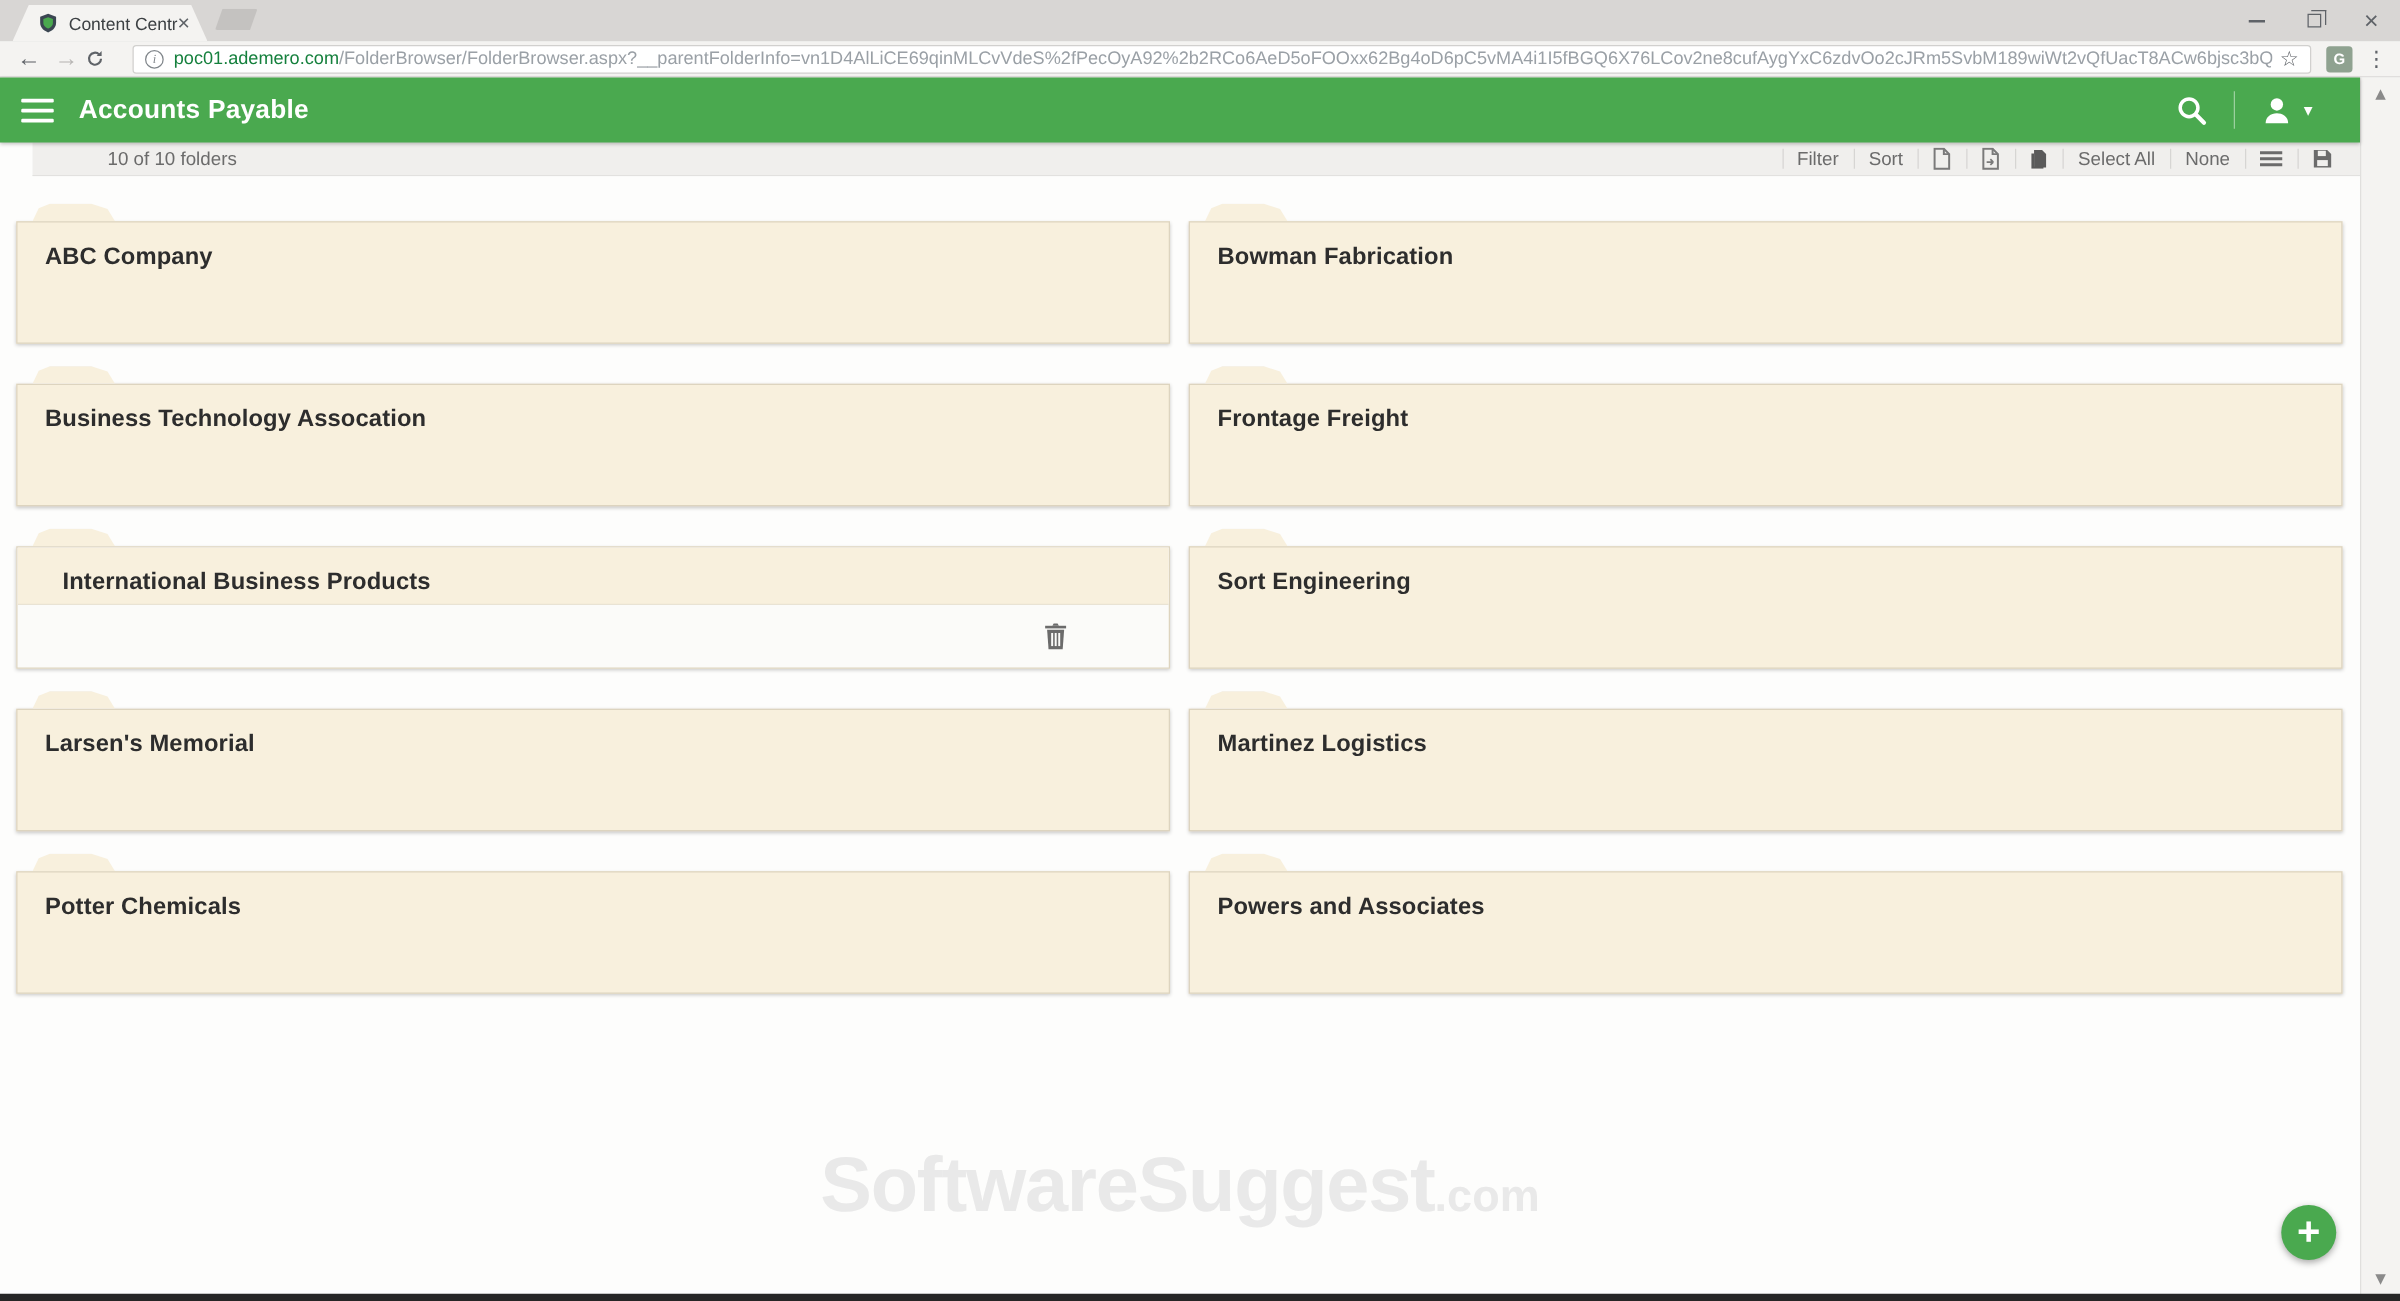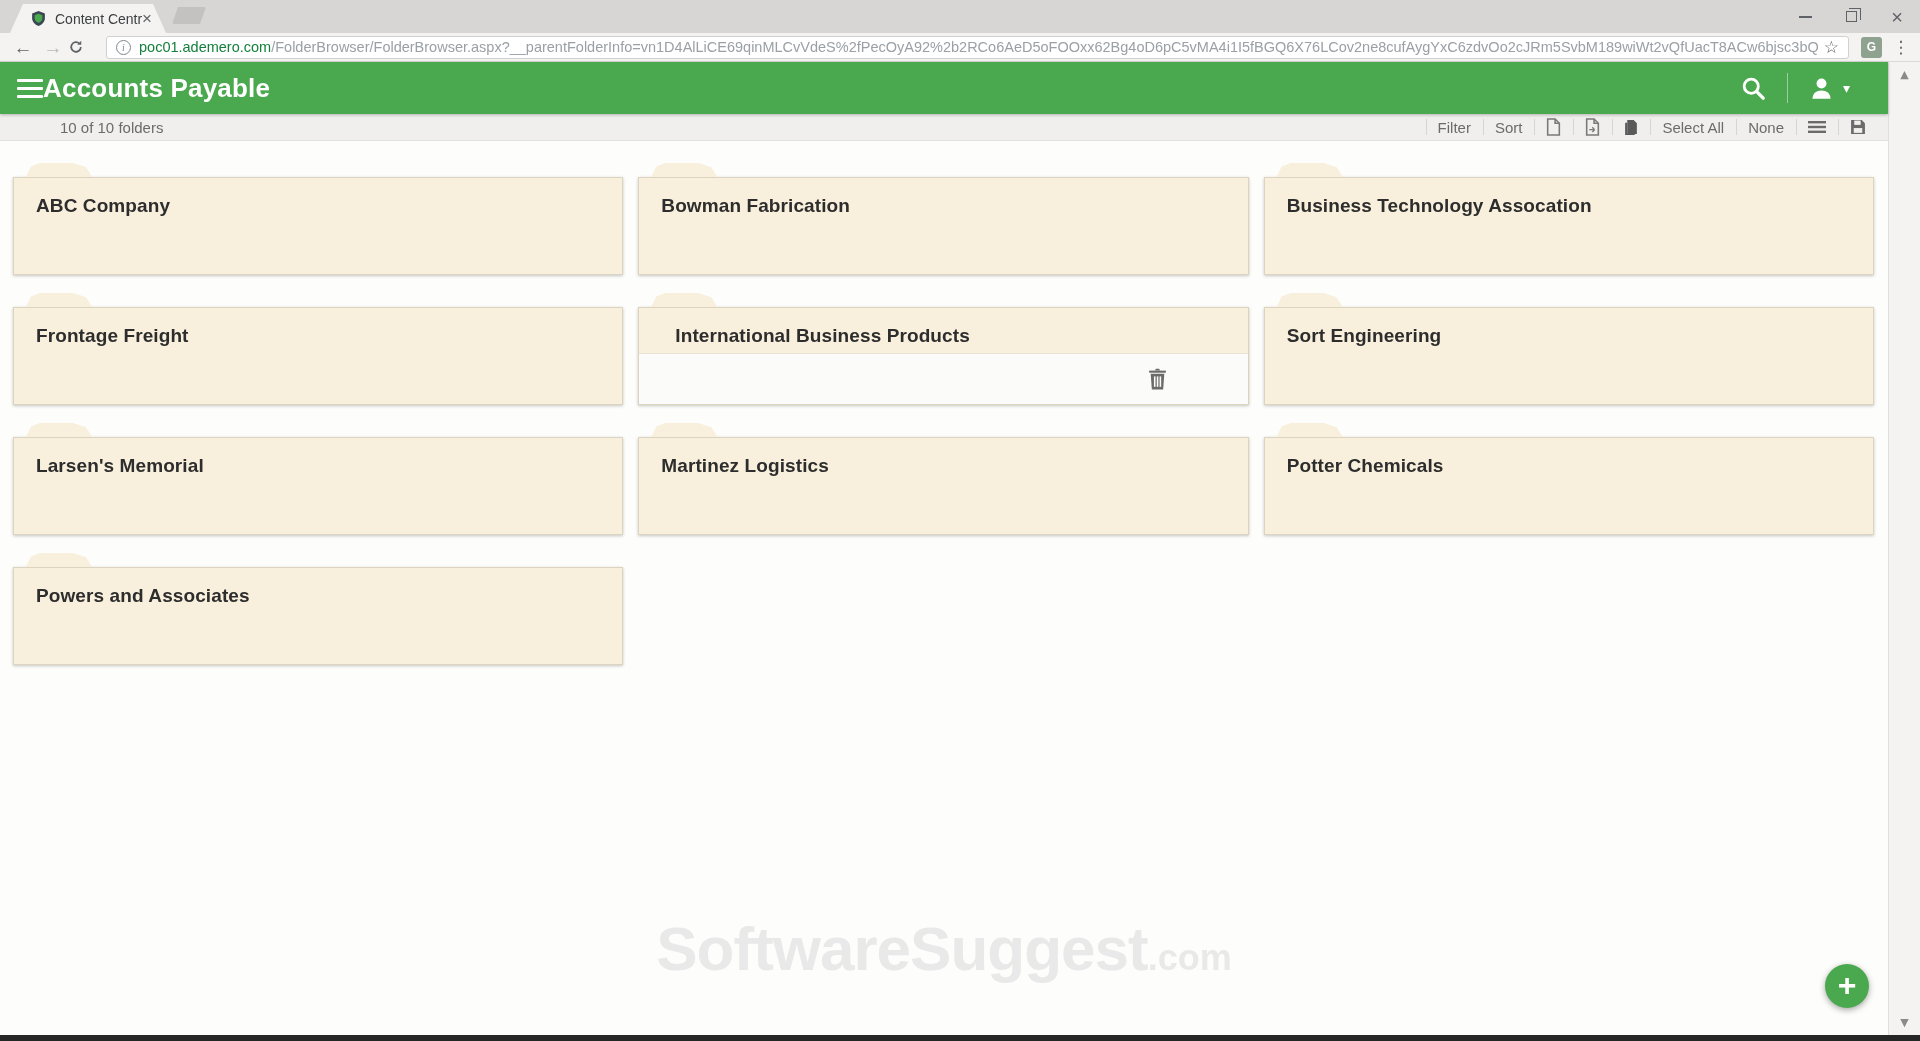--- a/index.html
+++ b/index.html
@@ -38,37 +38,37 @@
   .ext-btn { width:21px; height:21px; background:#8fa290; border-radius:3px; color:#fff; font-size:12px;
              font-weight:bold; display:flex; align-items:center; justify-content:center; margin:0 8px 0 4px; }
   .menu-dots { font-size:17px; color:#5f6368; width:22px; text-align:center; }
 
   
   .app { margin-right:32px; }
   .app-header { height:52px; background:#4aa94f; display:flex; align-items:center; padding:0 18px 0 17px;
                 box-shadow:0 1px 3px rgba(0,0,0,.25); position:relative; z-index:2; }
   .hamburger { width:26px; display:flex; flex-direction:column; gap:5px; cursor:pointer; }
   .hamburger span { display:block; height:3px; background:#ffffff; border-radius:1px; }
-  .app-title { color:#ffffff; font-size:26px; font-weight:bold; letter-spacing:.2px; }
+  .app-title { color:#ffffff; font-size:21px; font-weight:bold; margin-left:20px; letter-spacing:.2px; }
   .header-spacer { flex:1; }
   .header-icon-btn { display:flex; align-items:center; justify-content:center; padding:0 20px; height:100%; }
   .header-divider { width:1px; height:30px; background:rgba(255,255,255,.45); }
   .user-caret { color:#fff; font-size:14px; margin-left:8px; }
 
   .toolbar { height:27px; background:#f0efed; border-bottom:1px solid #e2e1df; display:flex;
-             align-items:center; font-size:15px; color:#6b6b6b; padding:0 6px 0 60px; }
+             align-items:center; font-size:15px; color:#6b6b6b; padding:0 6px 0 60px;margin-left:26px; }
   .tb-count { flex:1; }
   .tb-right { display:flex; align-items:center; height:100%;justify-content:space-between; }
   .tb-item { position:relative; padding:0 12px; height:100%; display:flex; align-items:center; cursor:pointer; }
   .tb-item::before { content:''; position:absolute; left:0; top:5px; bottom:5px; width:1px; background:#d6d5d3; }
   .tb-item:last-child { padding-right:16px; }
 
   
   .content { position:relative; height:895px; background:#fdfdfc; overflow:hidden; }
-  .folder-grid { display:grid; grid-template-columns:repeat(3,1fr); column-gap:15px; row-gap:18px;
+  .folder-grid { display:grid; grid-template-columns:repeat(2,1fr); column-gap:15px; row-gap:18px;
                  padding:22px 14px 0 13px; align-content:start; grid-auto-rows:112px; }
   .folder-card { display:flex; flex-direction:column; cursor:pointer; }
   .folder-tab { height:14px; width:66px; margin-left:13px; background:#f8f0dd;
                 clip-path:polygon(0 100%, 5px 25%, 14px 0, 47px 0, 60px 30%, 100% 100%);
                 filter:drop-shadow(0 -1px 0 #ddd3bc); }
   .folder-main { flex:1; background:#f8f0dd; border:1px solid #ddd4bf; box-shadow:0 1px 3px rgba(0,0,0,.22);
                  display:flex; flex-direction:column; overflow:hidden; }
   .folder-title-sec { flex:1; padding:17px 10px 0 22px; }
   .folder-title { font-size:19px; font-weight:bold; color:#2d2d2d; letter-spacing:.1px; }
   .folder-card.has-actions .folder-title-sec { flex:0 0 46px; background:#f8f0dd; border-bottom:1px solid #e9e3d4;padding-left:36px; }

